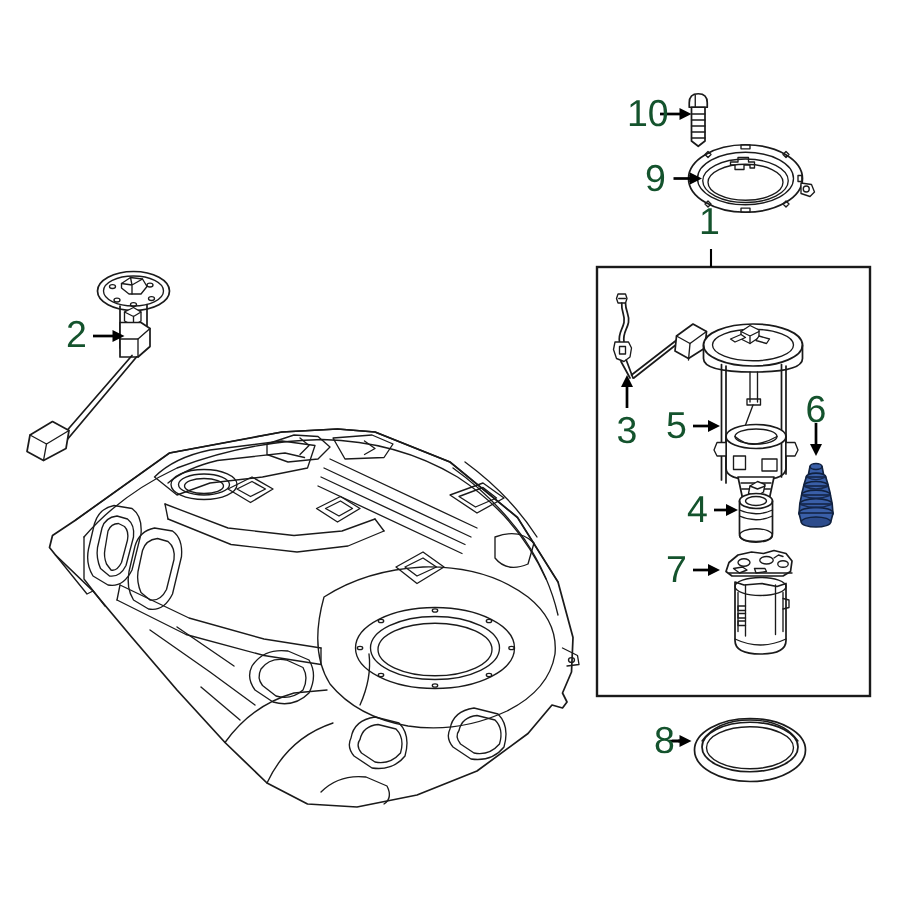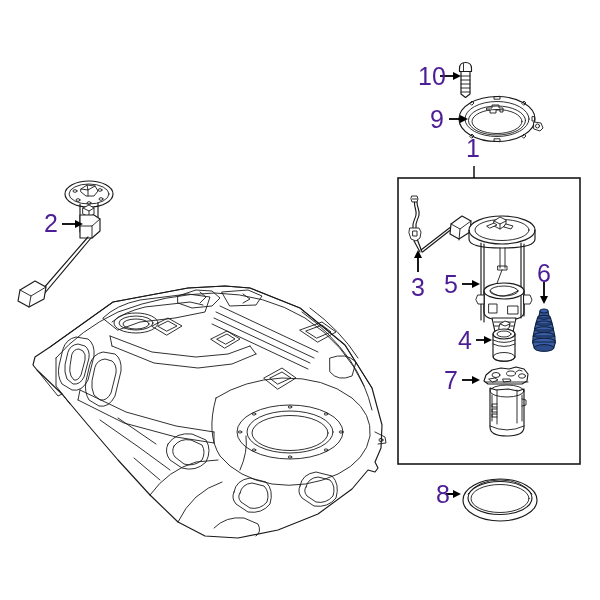--- a/index.html
+++ b/index.html
@@ -91,21 +91,21 @@
     fill: none;
     stroke: #16284d;
     stroke-width: 0.9;
     stroke-linecap: round;
   }
   .callout {
     position: absolute;
     font-family: "Liberation Sans", sans-serif;
     font-size: 25px;
     font-weight: 400;
-    color: #4c1d95;
+    color: #14532d;
     line-height: 1;
     white-space: nowrap;
     letter-spacing: 0px;
   }
 </style>
 </head>
 <body>
 
 <div id="diagram-root">
 

